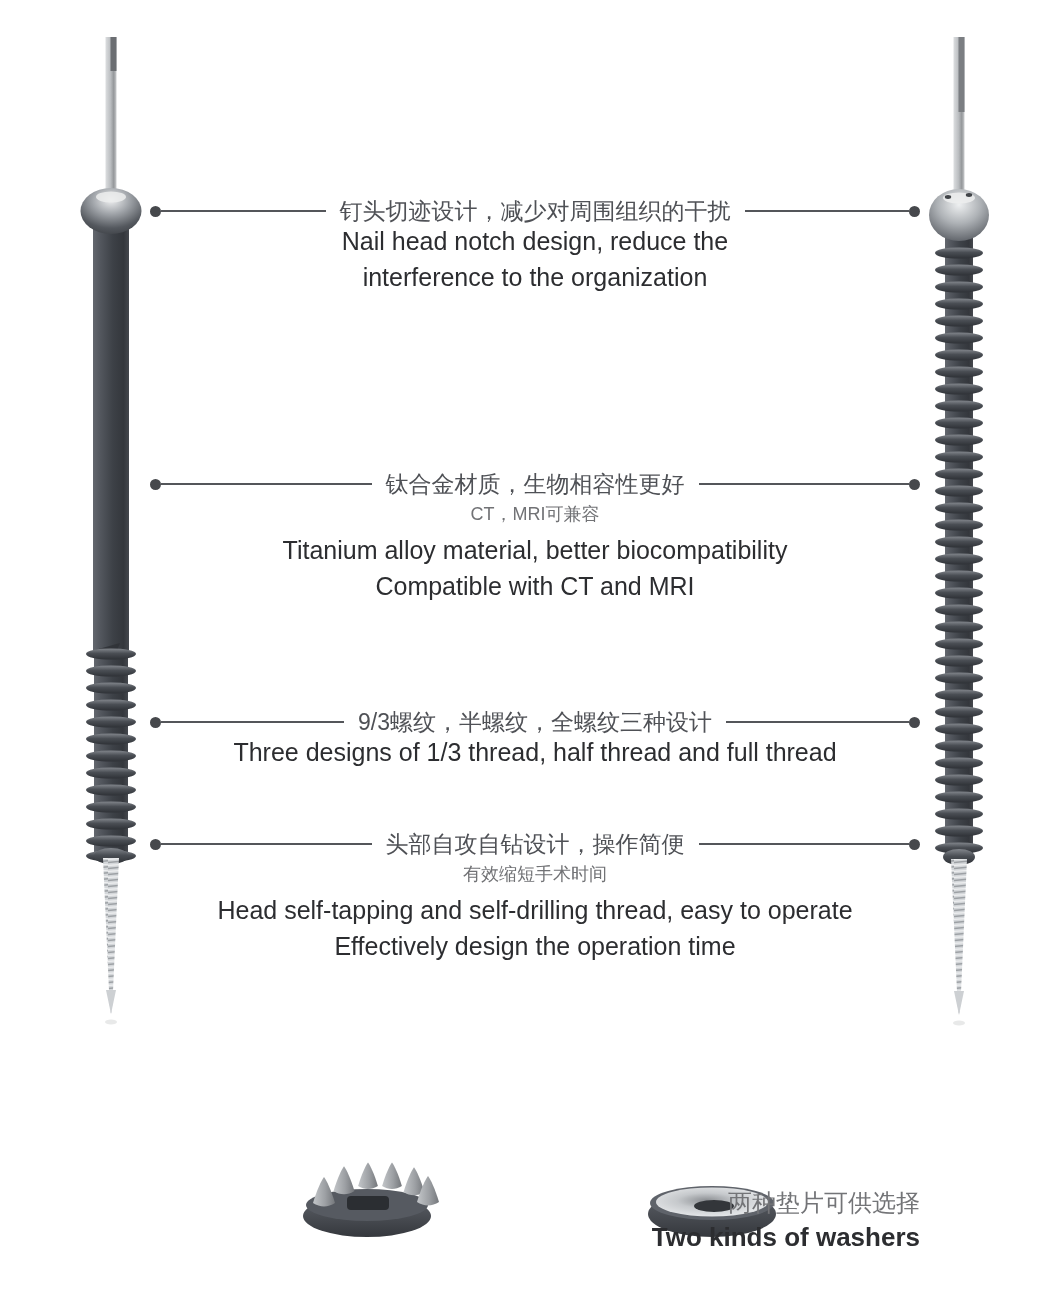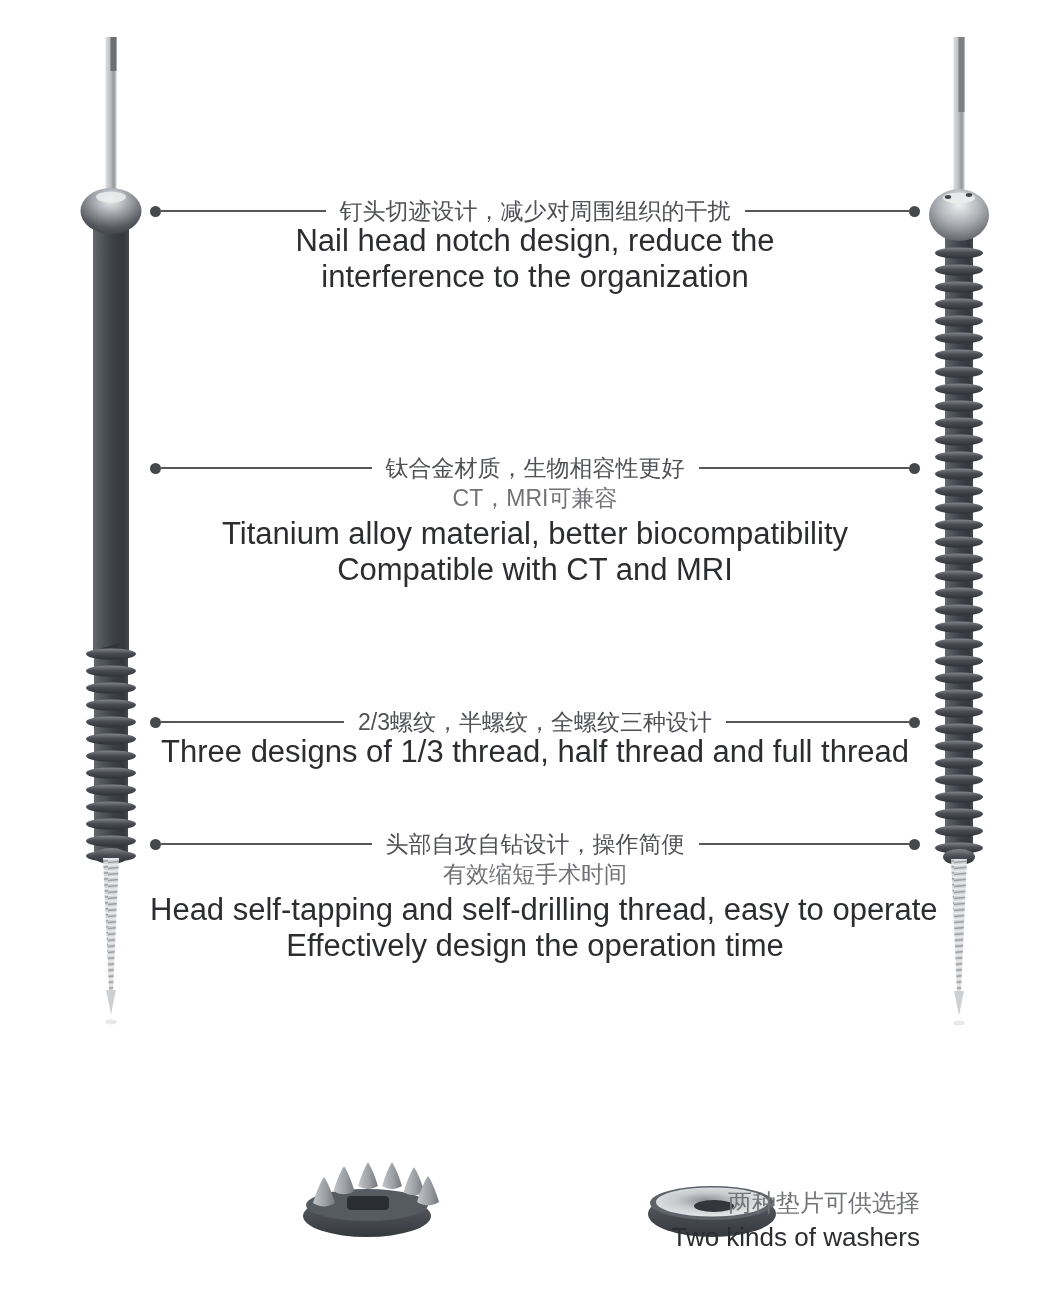--- a/index.html
+++ b/index.html
@@ -9,25 +9,25 @@
     --line:#54565a; --dot:#454categories748b;
     --dot-c:#46484c; --cn:#4f5156; --cn-light:#717275; --en:#2c2d30;
   }
   .art{position:absolute;left:0;top:0;}
   .callout{position:absolute;left:150px;width:770px;}
   .callout-line{display:flex;align-items:center;height:24px;}
   .dot{width:11px;height:11px;border-radius:50%;background:var(--dot-c);flex:none;}
   .cline{flex:1;height:2.5px;background:var(--line);}
   .cn-label{padding:0 14px;font-size:23px;font-weight:500;color:var(--cn);white-space:nowrap;}
   .sub{text-align:center;white-space:nowrap;line-height:36px;}
-  .sub.en{font-size:31px;color:var(--en);}
-  .sub.cnl{font-size:23px;color:var(--cn-light);font-weight:500;}
+  .sub.en{font-size:25px;color:var(--en);}
+  .sub.cnl{font-size:18px;color:var(--cn-light);font-weight:500;}
   .washer-text{position:absolute;left:150px;width:770px;top:1186px;text-align:right;}
   .washer-text .cnl{font-size:24px;color:#737477;line-height:34px;font-weight:500;white-space:nowrap;}
-  .washer-text .en{font-size:26px;color:var(--en);line-height:34px;white-space:nowrap;}
+  .washer-text .en{font-size:26px;color:var(--en);line-height:34px;white-space:nowrap;font-weight:bold;}
 </style>
 </head>
 <body>
 
 <div class="stage">
 
   <svg class="art" width="1060" height="1294" viewBox="0 0 1060 1294">
     <defs>
       <linearGradient id="shaftG" x1="0" y1="0" x2="1" y2="0">
         <stop offset="0" stop-color="#63676e"></stop>
@@ -193,38 +193,38 @@
       <span class="dot"></span>
       <span class="cline"></span>
       <span class="cn-label">钉头切迹设计，减少对周围组织的干扰</span>
       <span class="cline"></span>
       <span class="dot"></span>
     </div>
     <div class="sub en">Nail head notch design, reduce the</div>
     <div class="sub en">interference to the organization</div>
   </div>
 
-  <div class="callout" style="top:456px">
+  <div class="callout" style="top:472px">
     <div class="callout-line">
       <span class="dot"></span>
       <span class="cline"></span>
       <span class="cn-label">钛合金材质，生物相容性更好</span>
       <span class="cline"></span>
       <span class="dot"></span>
     </div>
     <div class="sub cnl">CT，MRI可兼容</div>
     <div class="sub en">Titanium alloy material, better biocompatibility</div>
     <div class="sub en">Compatible with CT and MRI</div>
   </div>
 
   <div class="callout" style="top:710px">
     <div class="callout-line">
       <span class="dot"></span>
       <span class="cline"></span>
-      <span class="cn-label">2/3螺纹，半螺纹，全螺纹三种设计</span>
+      <span class="cn-label">9/3螺纹，半螺纹，全螺纹三种设计</span>
       <span class="cline"></span>
       <span class="dot"></span>
     </div>
     <div class="sub en">Three designs of 1/3 thread, half thread and full thread</div>
   </div>
 
   <div class="callout" style="top:832px">
     <div class="callout-line">
       <span class="dot"></span>
       <span class="cline"></span>

